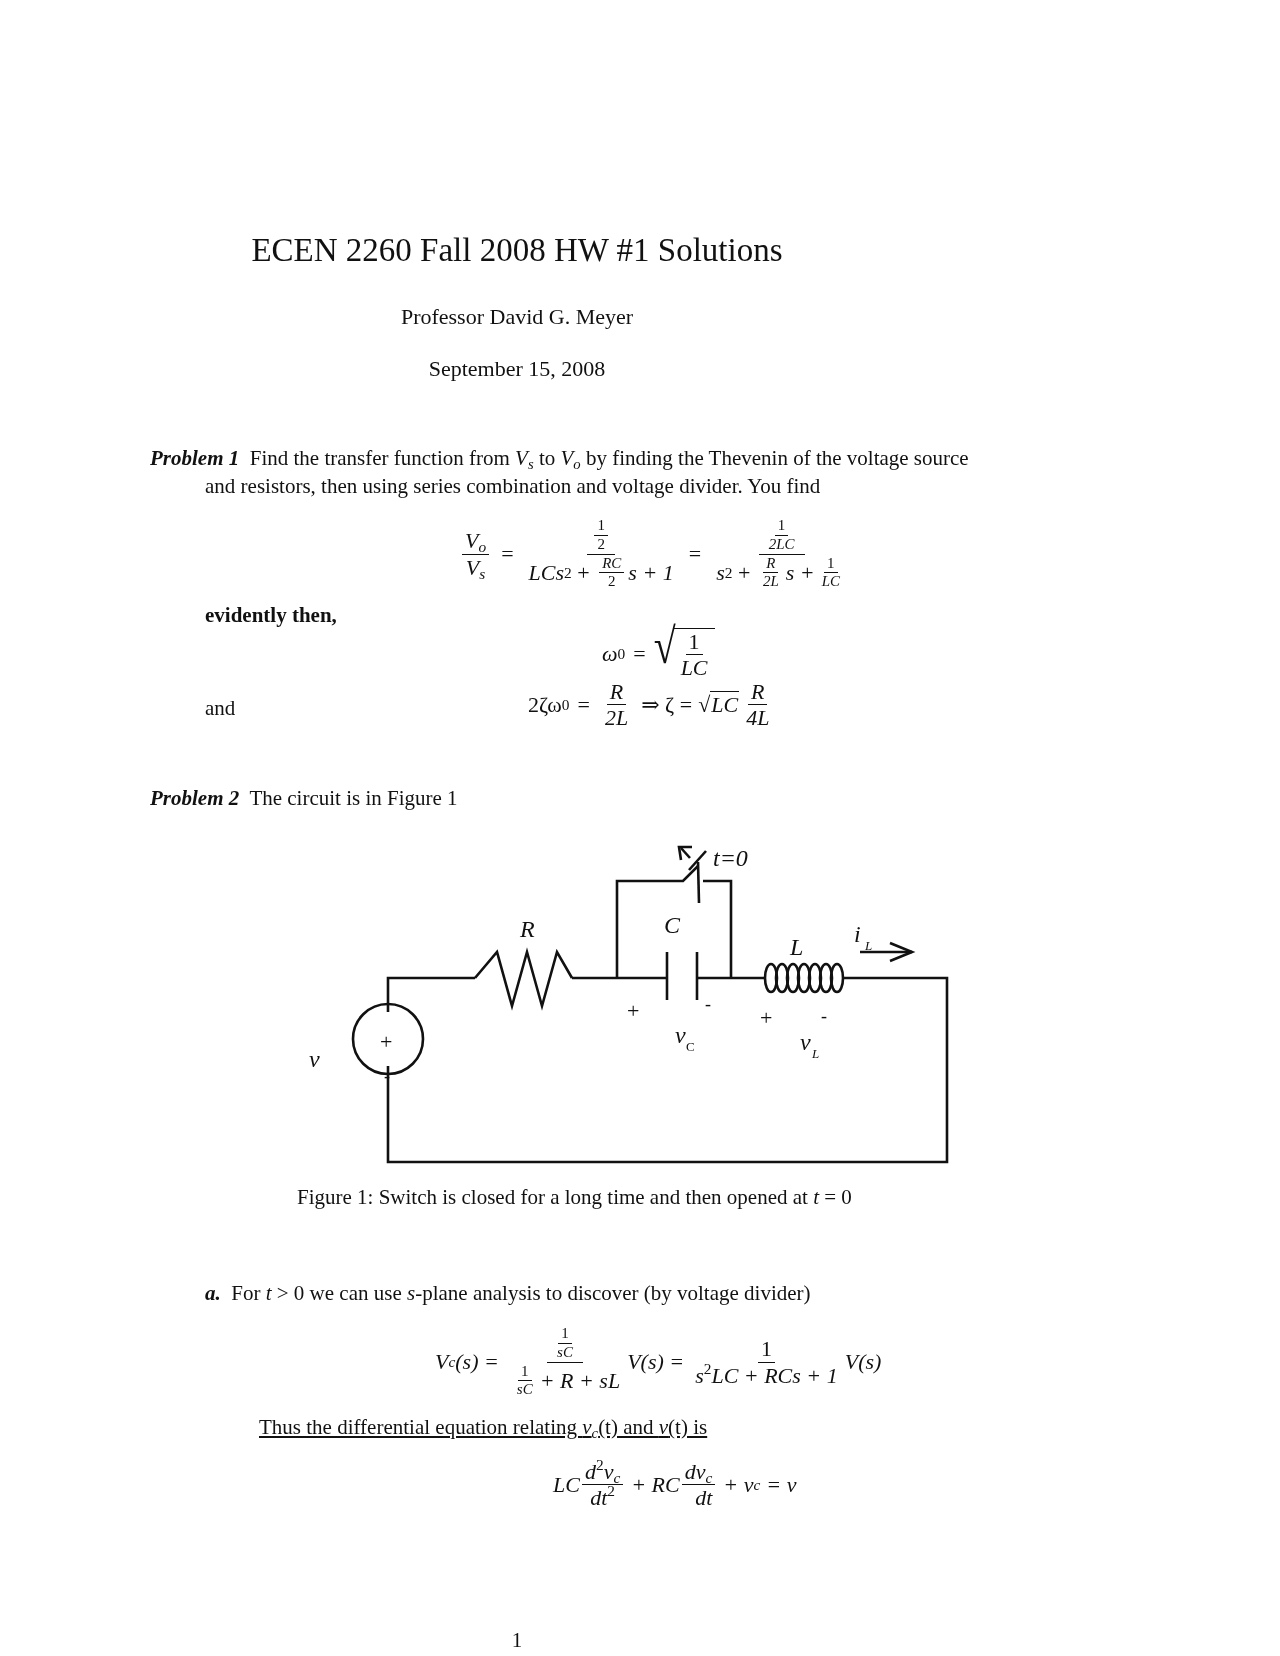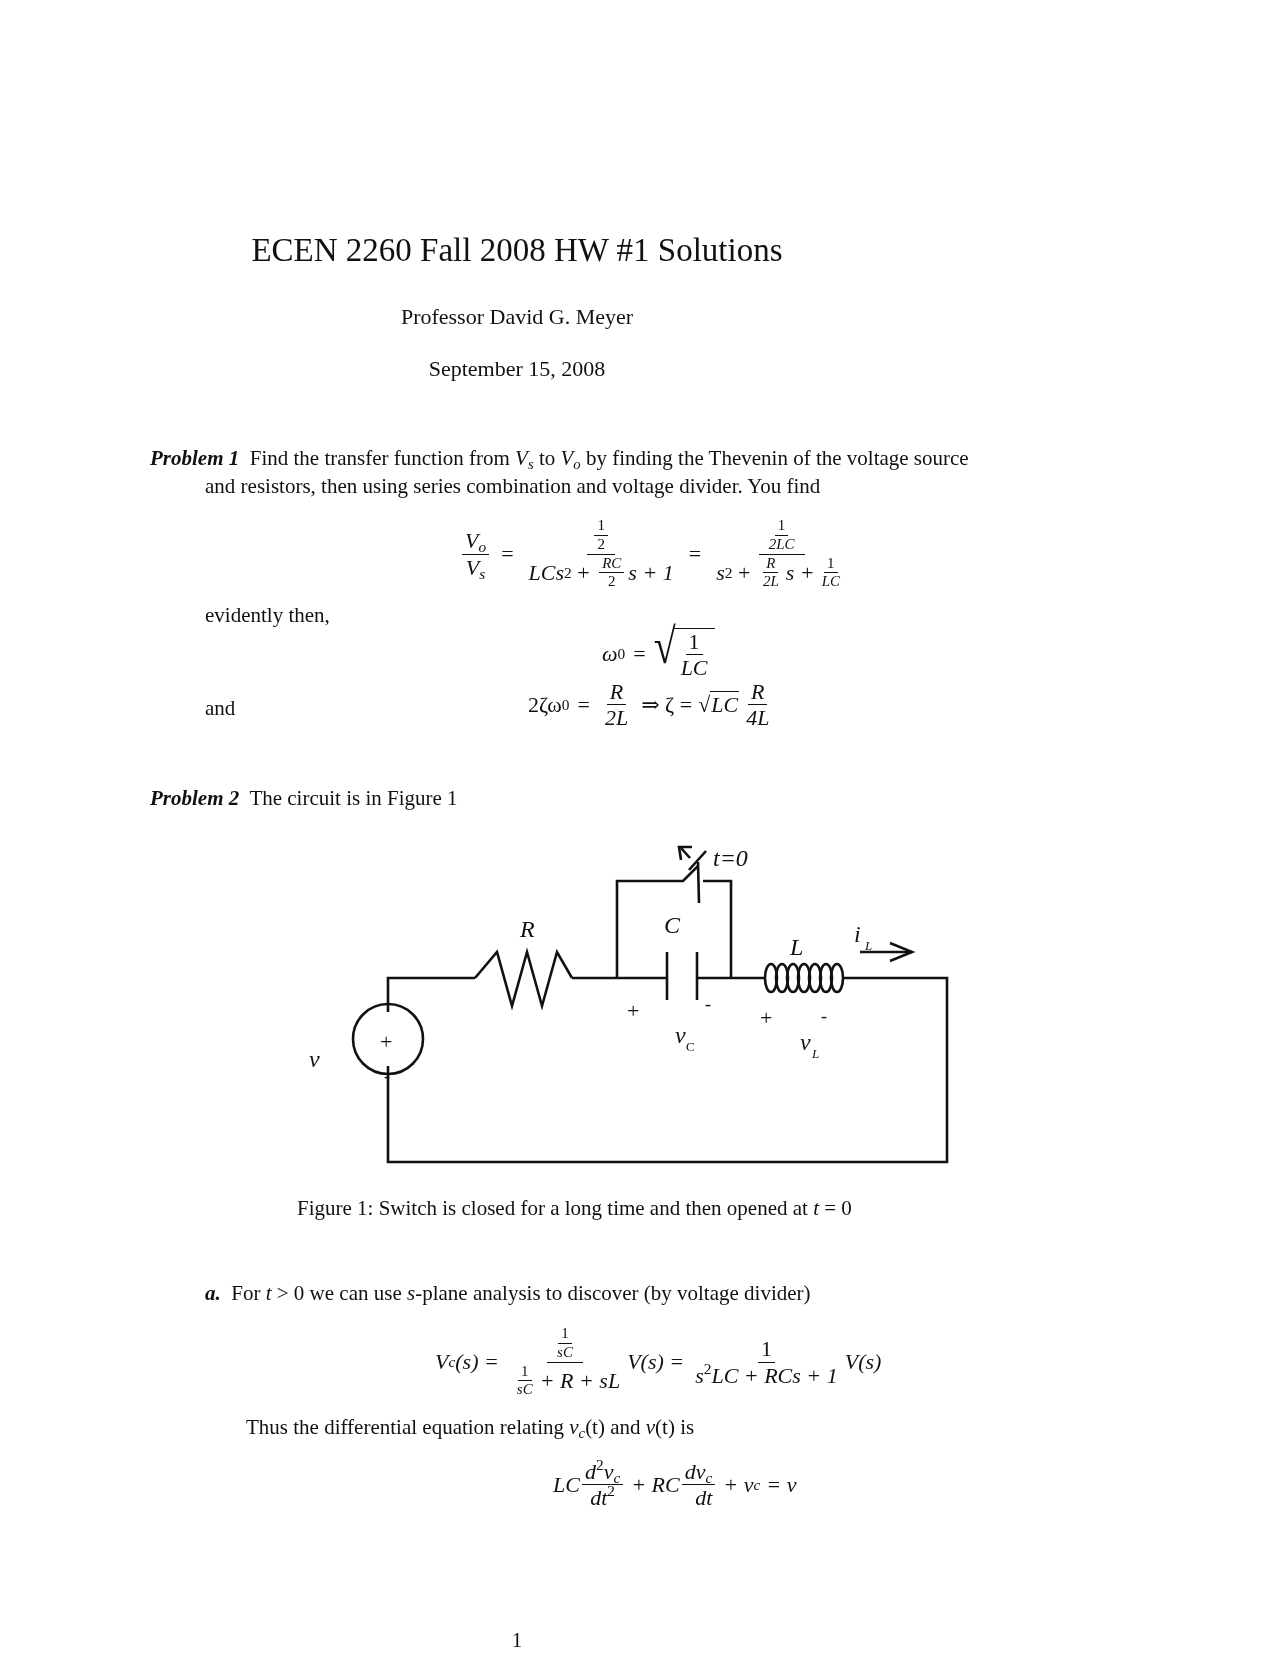--- a/index.html
+++ b/index.html
@@ -80,21 +80,21 @@
         </span>
       <i>s +</i>
       <span class="frac small">
           <span class="num">1</span>
           <span class="den it">LC</span>
         </span>
     </span>
   </span>
 </div>
 
-<div class="abs para" style="left:205px; top:603px;">evidently then,</div>
+<div class="abs para" style="left:205px; top:603px;font-weight:bold;">evidently then,</div>
 
 <div class="eq" style="left:602px; top:628px;">
   <i>ω</i>
     <sub>0</sub>
   <span class="op">=</span>
   <span class="sqrt">
     <span class="rad">√</span>
     <span class="under">
       <span class="frac">
           <span class="num">1</span>
@@ -184,21 +184,21 @@
   <g fill="#111" font-size="22" font-style="normal">
     <text x="380" y="1049">+</text>
     <text x="384" y="1082" font-size="18">-</text>
     <text x="627" y="1018">+</text>
     <text x="705" y="1010" font-size="18">-</text>
     <text x="760" y="1025">+</text>
     <text x="821" y="1022" font-size="18">-</text>
   </g>
 </svg>
 
-<div class="abs para" style="left:297px; top:1185px;margin-top:11px;">
+<div class="abs para" style="left:297px; top:1185px;">
   <span>Figure 1: Switch is closed for a long time and then opened at </span><i>t</i><span> = 0</span>
 </div>
 
 <div class="abs para" style="left:205px; top:1281px;">
   <span class="bold">a.</span>&nbsp;
   <span>For </span><i>t</i><span> &gt; 0 we can use </span><i>s</i><span>-plane analysis to discover (by voltage divider)</span>
 </div>
 
 <div class="eq" style="left:435px; top:1326px;">
   <i>V</i>
@@ -218,21 +218,21 @@
     </span>
   </span>
   <i>V(s) =</i>
   <span class="frac" style="margin-left:8px;">
     <span class="num">1</span>
     <span class="den"><i>s</i><sup>2</sup><i>LC + RCs + 1</i></span>
   </span>
   <i>V(s)</i>
 </div>
 
-<div class="abs para" style="left:246px; top:1415px;">
+<div class="abs para" style="left:259px; top:1415px;text-decoration:underline;">
   <span>Thus the differential equation relating </span><i>v</i><sub class="it">c</sub><span>(t) and </span><i>v</i><span>(t) is</span>
 </div>
 
 <div class="eq" style="left:553px; top:1460px;">
   <i>LC</i>
   <span class="frac" style="margin:0 2px;justify-content:space-between;">
     <span class="num"><i>d</i><sup>2</sup><i>v</i><sub class="it">c</sub></span>
     <span class="den"><i>dt</i><sup>2</sup></span>
   </span>
   <i style="margin-left:6px;">+ RC</i>

